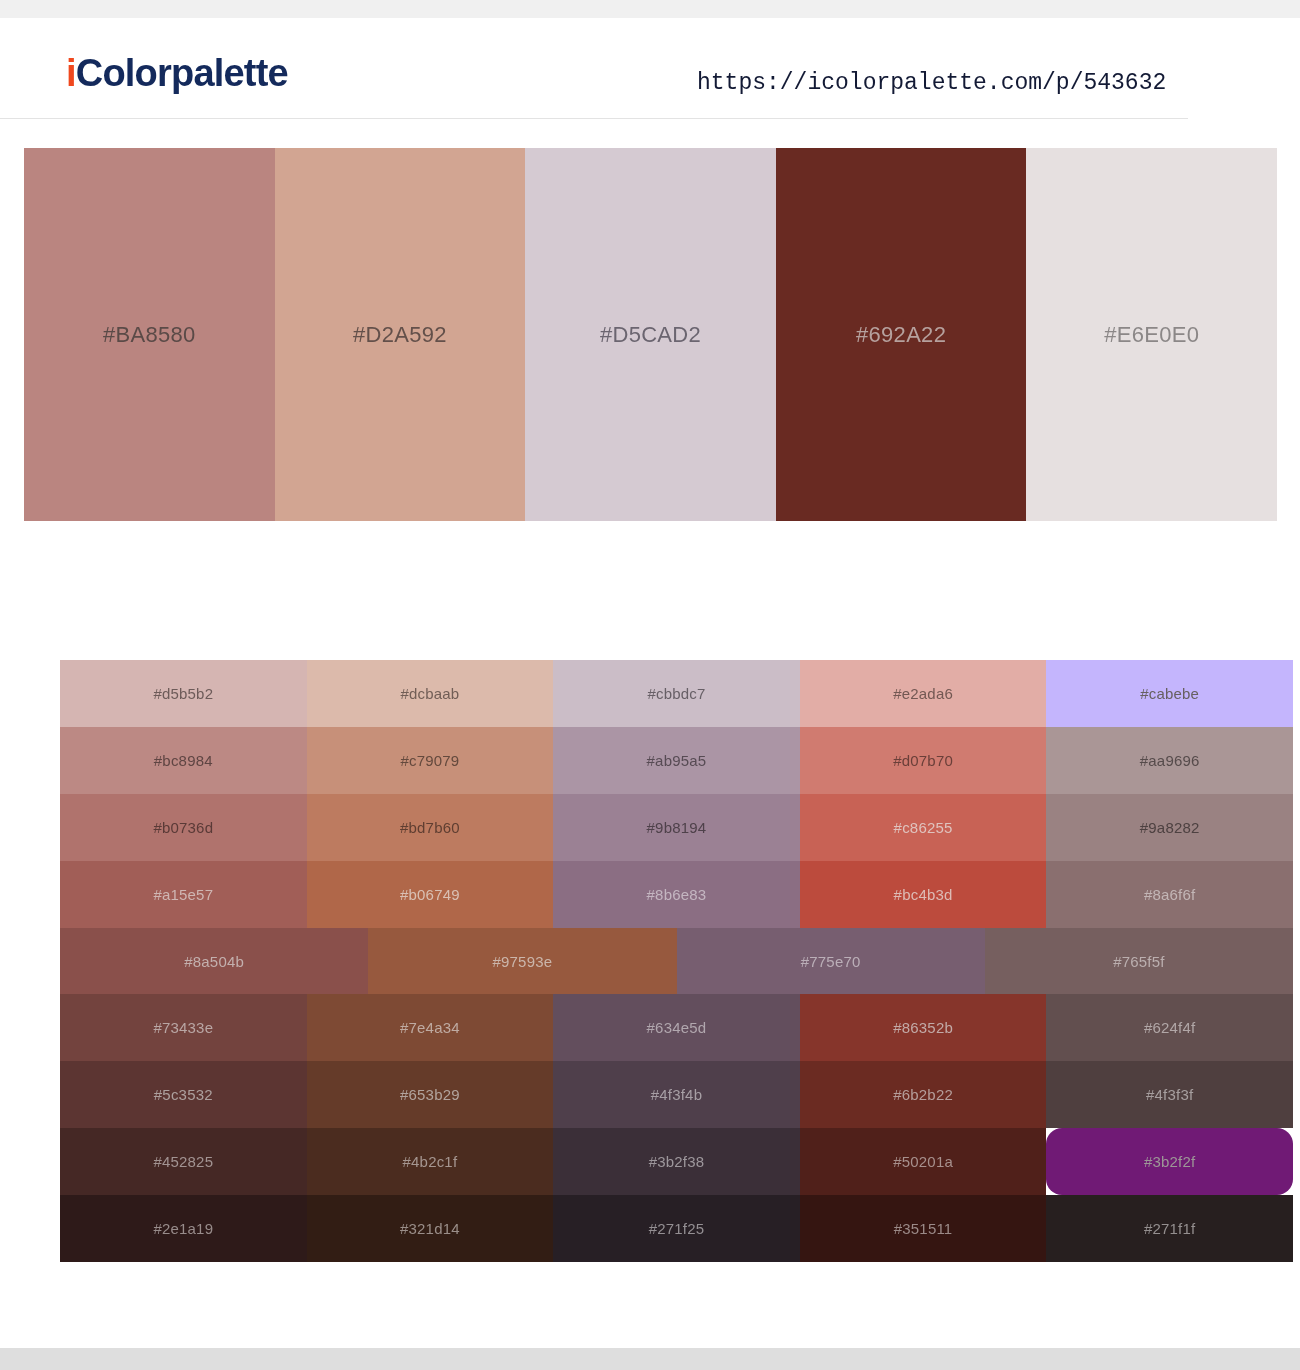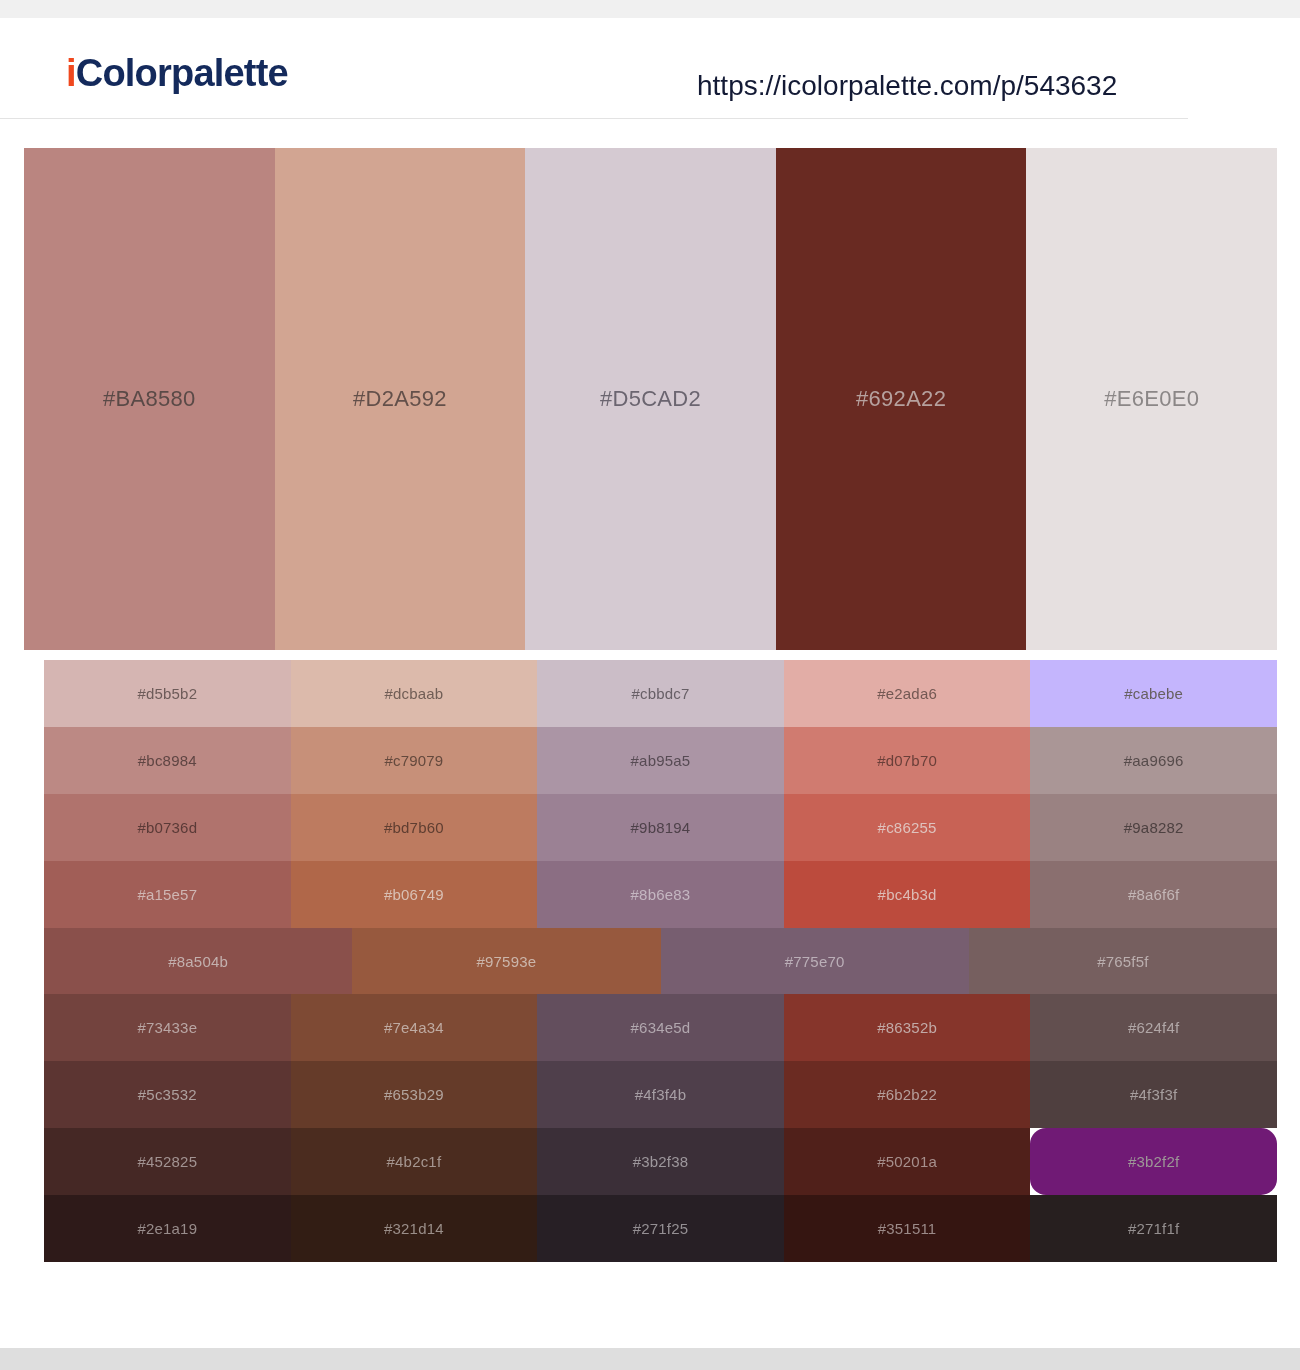--- a/index.html
+++ b/index.html
@@ -44,52 +44,53 @@
     font-weight: bold;
     letter-spacing: -0.8px;
     white-space: nowrap;
   }
   .logo-i { color: #f0481e; }
   .logo-rest { color: #142a5c; }
   .header-url {
     position: absolute;
     left: 697px;
     top: 52px;
-    font-size: 28px;
+    font-size: 23px;
     color: #131a35;
     white-space: nowrap;
+    font-family: Liberation Mono, monospace;
   }
 
   
   .palette {
     position: absolute;
     left: 24px;
     top: 148px;
     width: 1253px;
-    height: 502px;
+    height: 373px;
     display: flex;
   }
   .swatch {
     flex: 1 1 0;
     position: relative;
   }
   .swatch-label {
     position: absolute;
     left: 0; right: 0;
     top: 50%;
     transform: translateY(-50%);
     text-align: center;
     font-size: 22px;
     letter-spacing: 0.3px;
   }
 
   
   .grid {
     position: absolute;
-    left: 24px;
+    left: 40px;
     top: 660px;
     width: 1253px;
     height: 602px;
     display: flex;
     flex-direction: column;
     padding-left: 20px;
   }
   .grid-row {
     flex: 1 1 0;
     display: flex;

